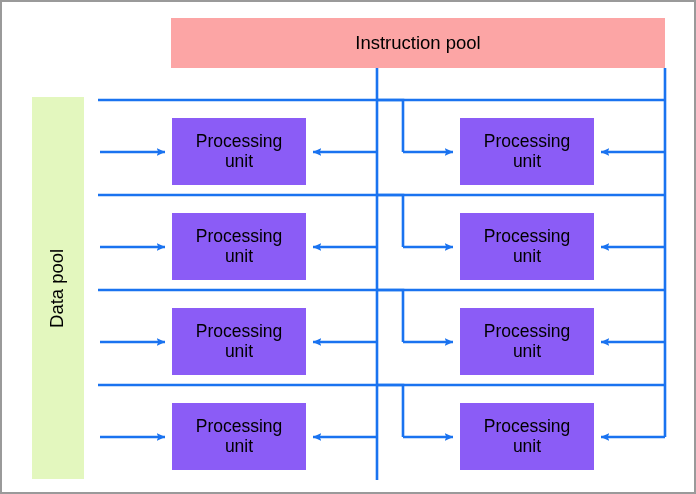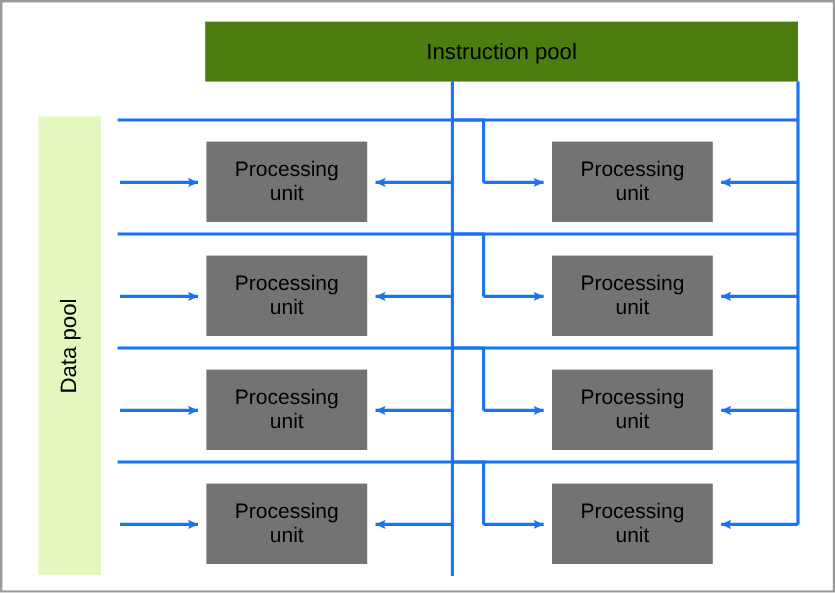--- a/index.html
+++ b/index.html
@@ -32,29 +32,29 @@
     position: absolute;
     box-sizing: border-box;
     display: flex;
     align-items: center;
     justify-content: center;
     text-align: center;
     color: #000000;
     line-height: 1.12;
   }
   .pu-box {
-    background: #737373;
+    background: #8b5cf6;
     font-size: 17.5px;
   }
   .pu-label {
     display: block;
     white-space: pre-line;
   }
   #instruction-pool {
-    background: #4d7c0f;
+    background: #fca5a5;
     font-size: 18.5px;
   }
   #data-pool {
     background: #e3f7be;
     font-size: 18.5px;
   }
   #data-pool .vtext {
     display: block;
     transform: rotate(-90deg);
     white-space: nowrap;

